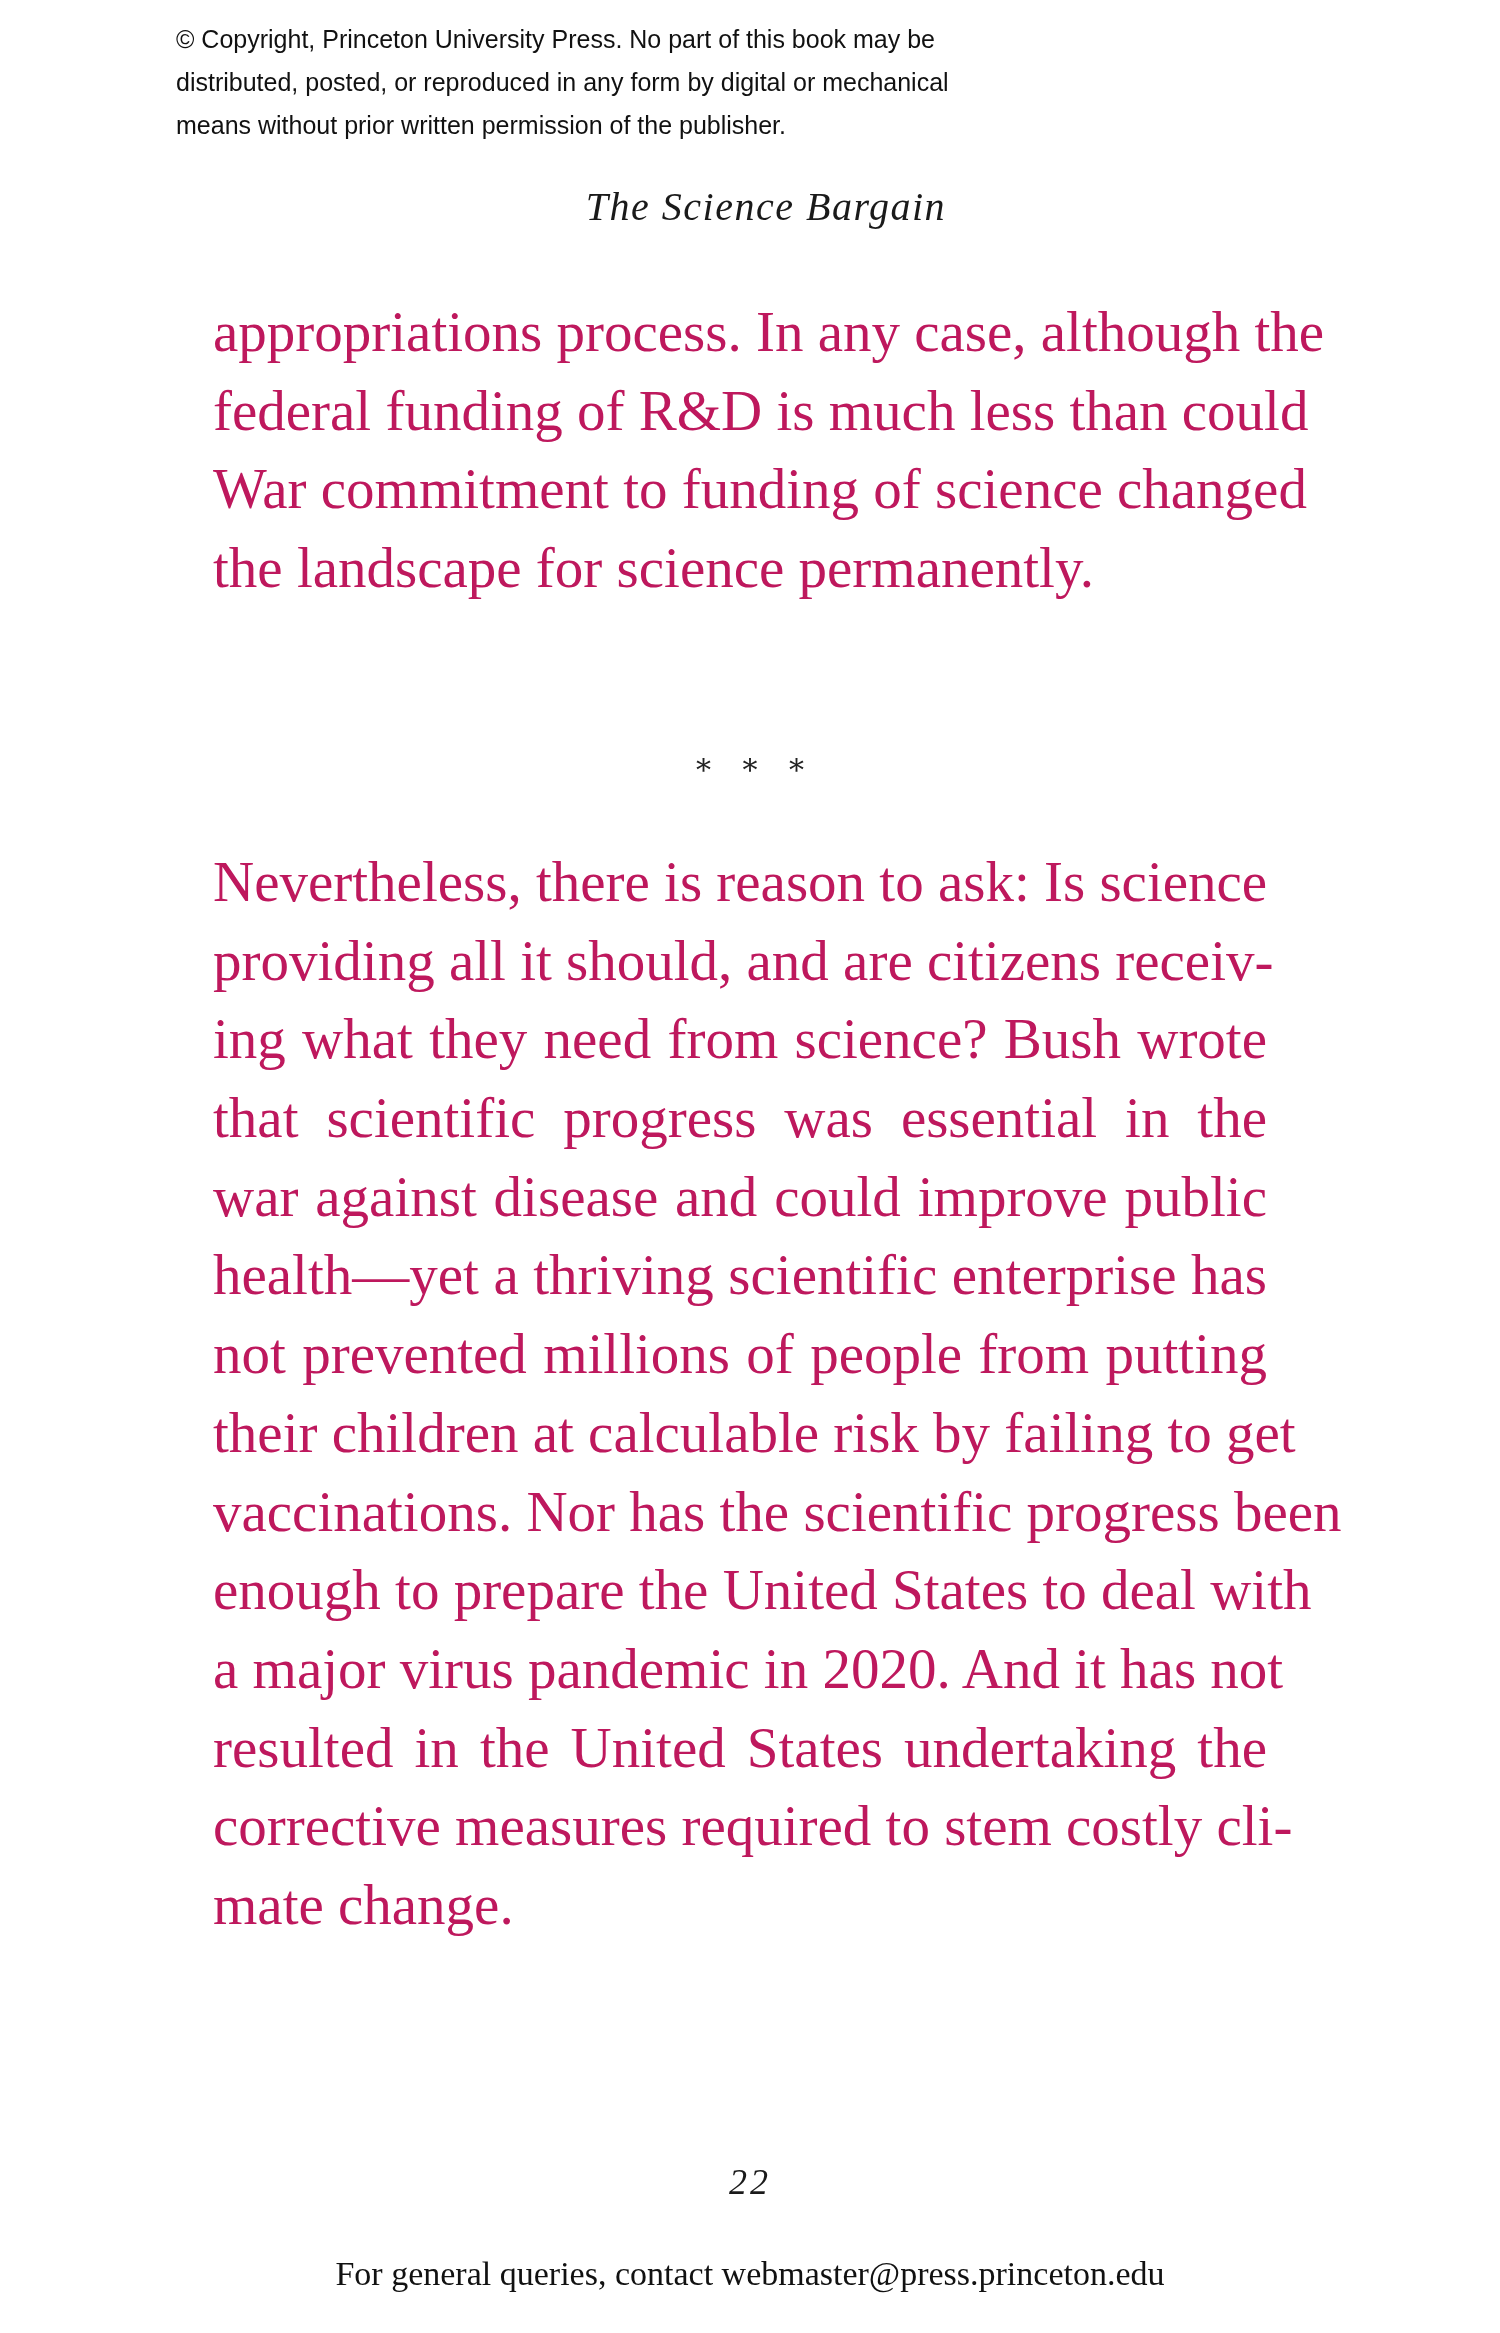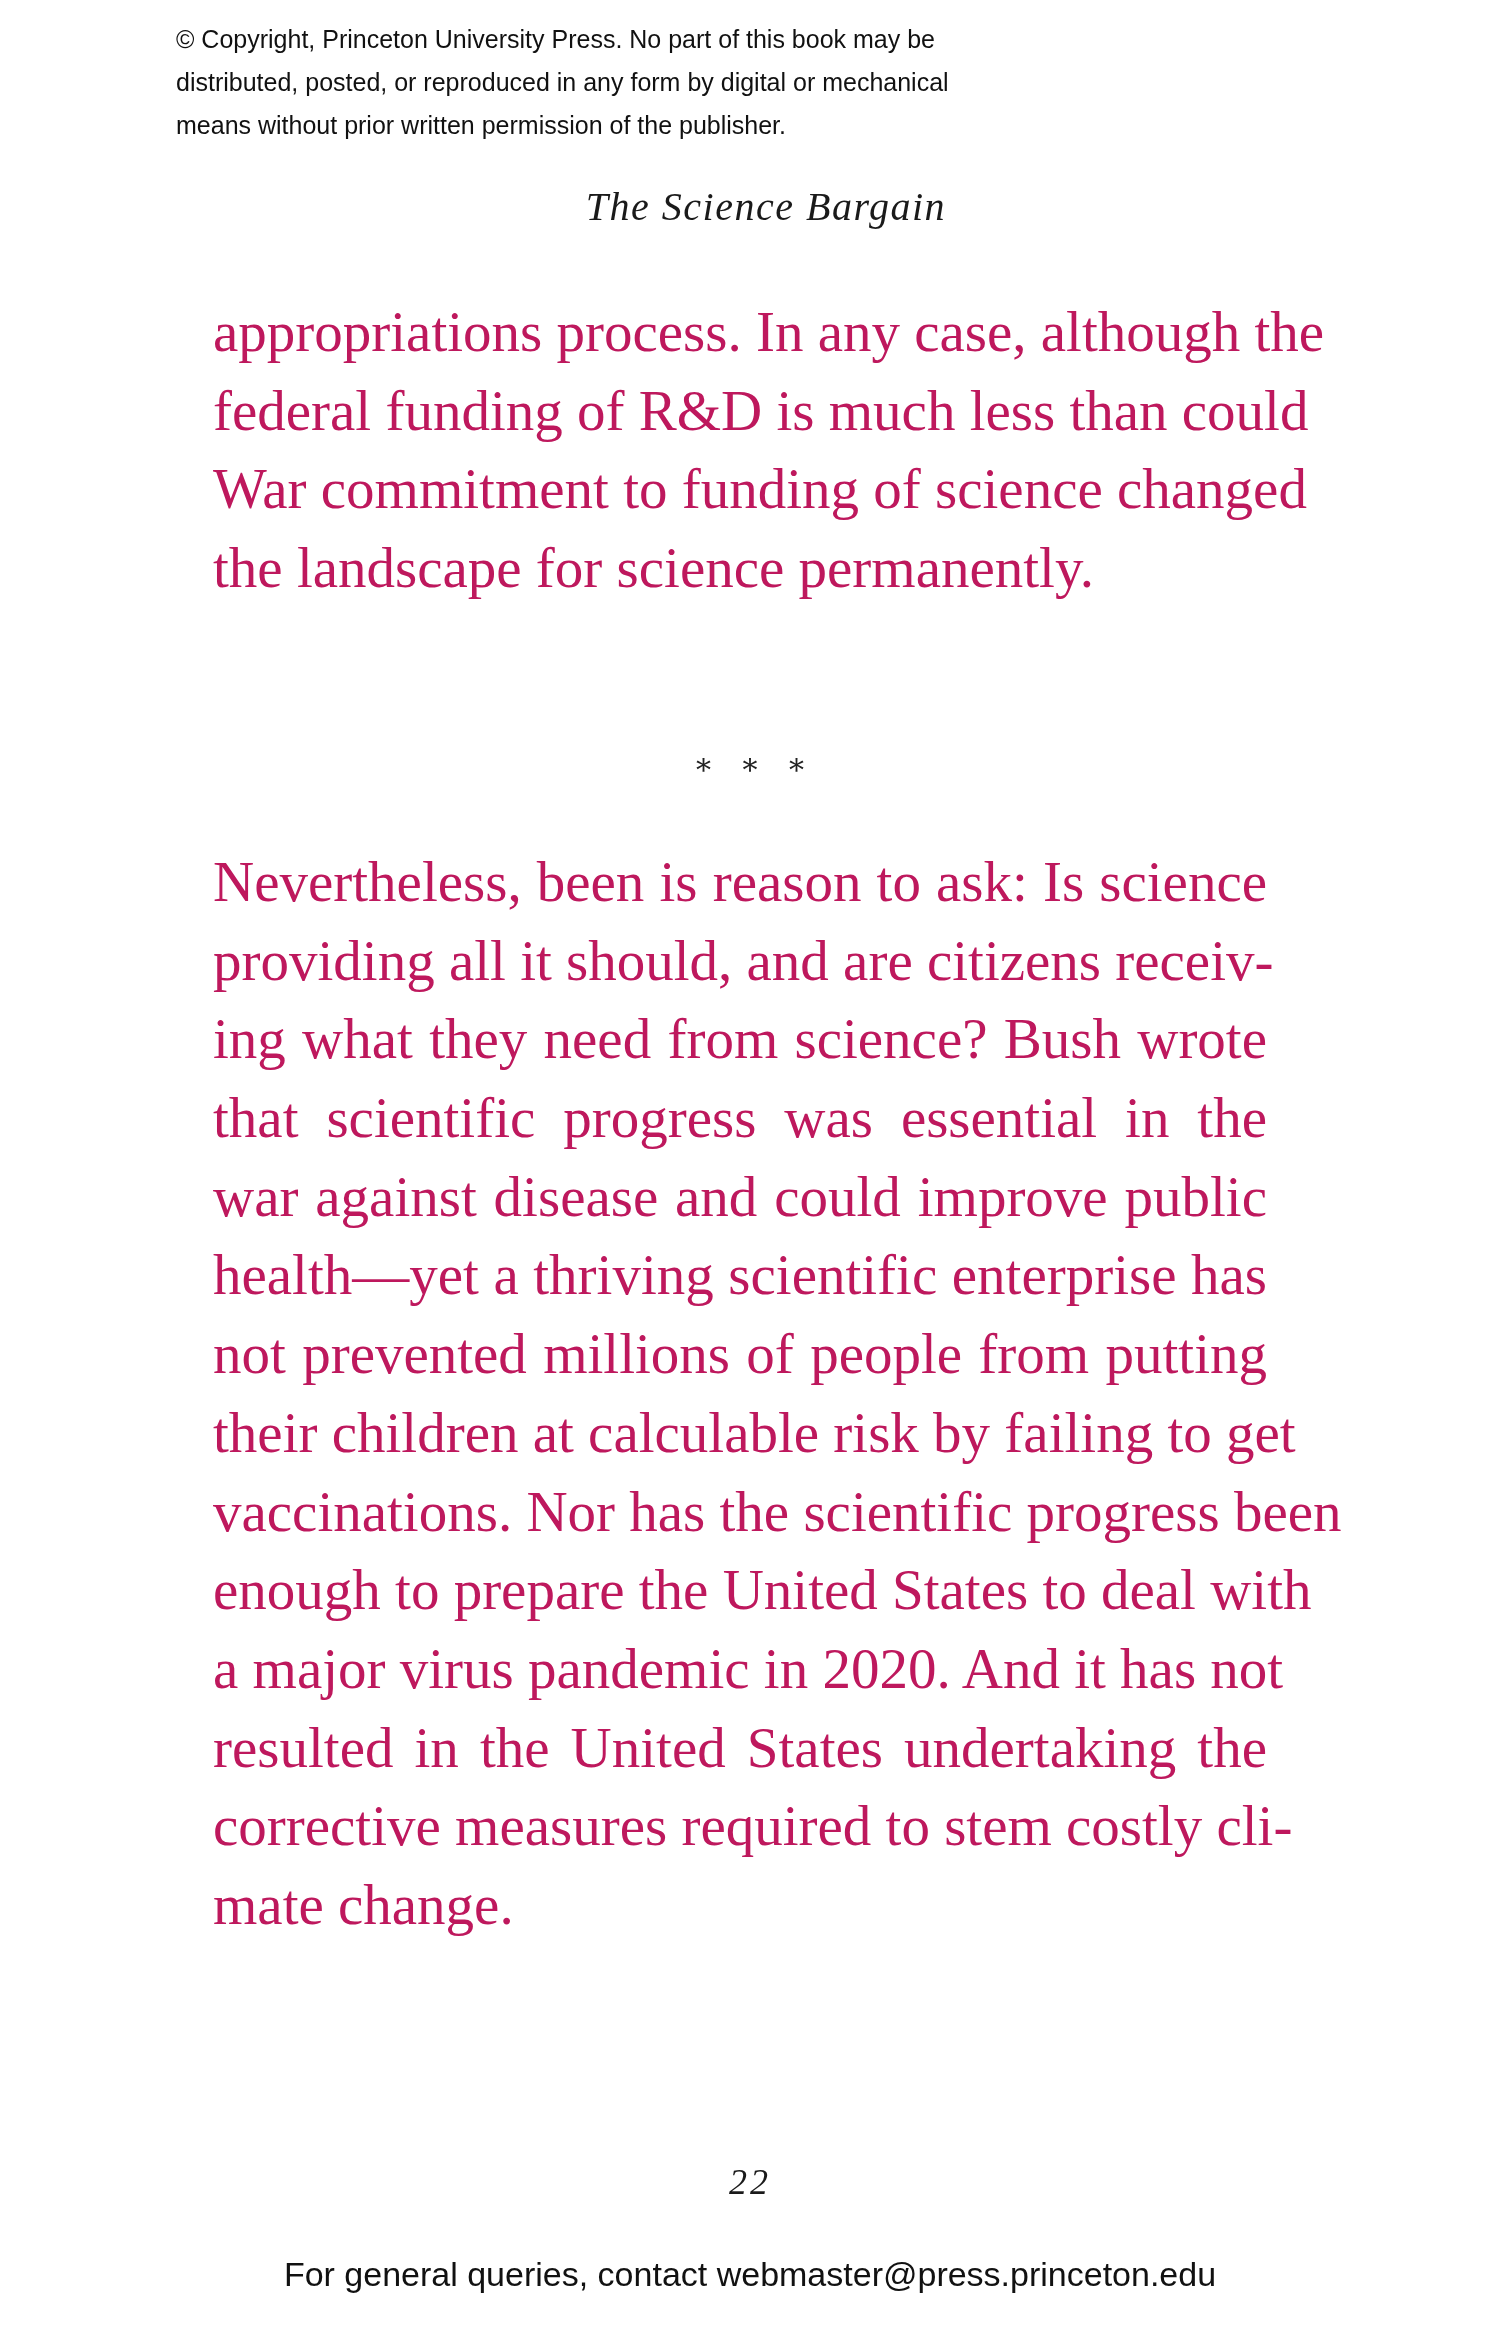--- a/index.html
+++ b/index.html
@@ -87,21 +87,21 @@
     line-height: 40px;
     color: #1a1a1a;
     margin-top: 36px;
   }
   .footer {
     position: absolute;
     left: 0;
     width: 1500px;
     top: 2252px;
     text-align: center;
-    font-family: Liberation Sans, sans-serif;
+    font-family: Liberation Serif, serif;
     font-size: 34px;
     line-height: 44px;
     color: #111111;
   }
 </style>
 </head>
 <body>
 
 <div class="copyright">
   <span class="line">© Copyright, Princeton University Press. No part of this book may be</span>
@@ -114,21 +114,21 @@
 <div class="body-text" id="para-1">
   <span class="line">appropriations process. In any case, although the</span>
   <span class="line">federal funding of R&amp;D is much less than could</span>
   <span class="line">War commitment to funding of science changed</span>
   <span class="line last">the landscape for science permanently.</span>
 </div>
 
 <div class="ornament">* * *</div>
 
 <div class="body-text" id="para-2">
-  <span class="line">Nevertheless, been is reason to ask: Is science</span>
+  <span class="line">Nevertheless, there is reason to ask: Is science</span>
   <span class="line">providing all it should, and are citizens receiv-</span>
   <span class="line">ing what they need from science? Bush wrote</span>
   <span class="line">that scientific progress was essential in the</span>
   <span class="line">war against disease and could improve public</span>
   <span class="line">health—yet a thriving scientific enterprise has</span>
   <span class="line">not prevented millions of people from putting</span>
   <span class="line">their children at calculable risk by failing to get</span>
   <span class="line">vaccinations. Nor has the scientific progress been</span>
   <span class="line">enough to prepare the United States to deal with</span>
   <span class="line">a major virus pandemic in 2020. And it has not</span>

